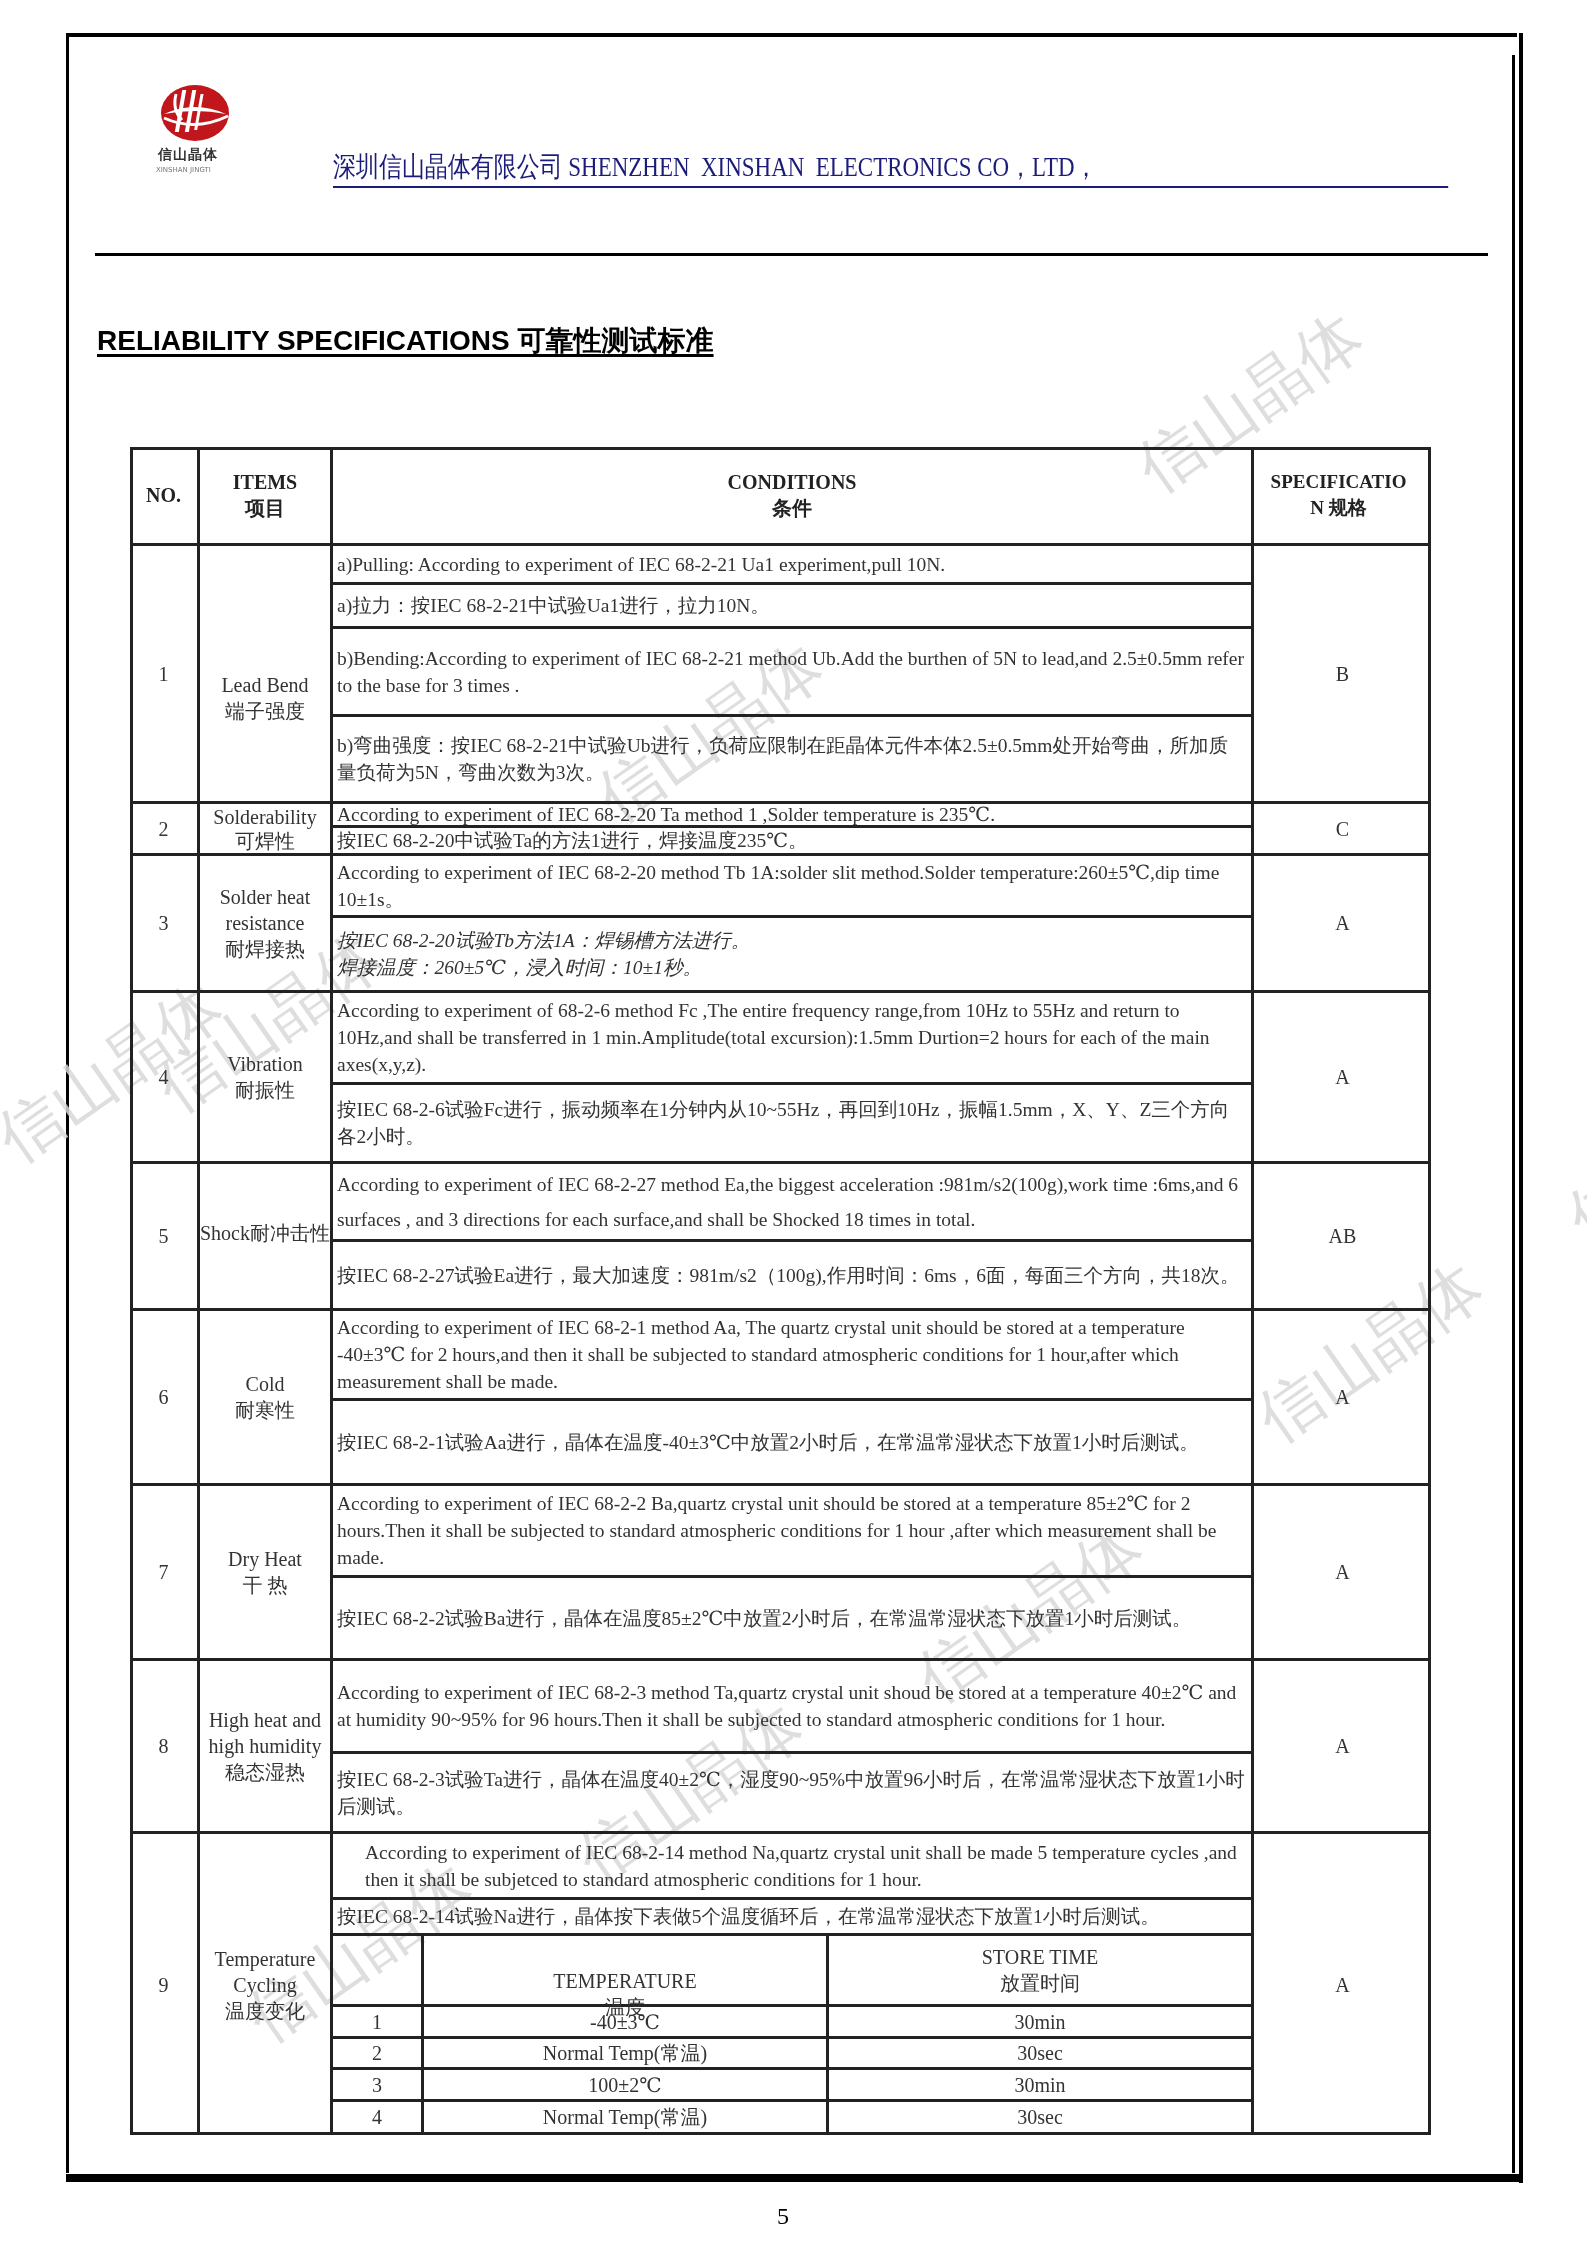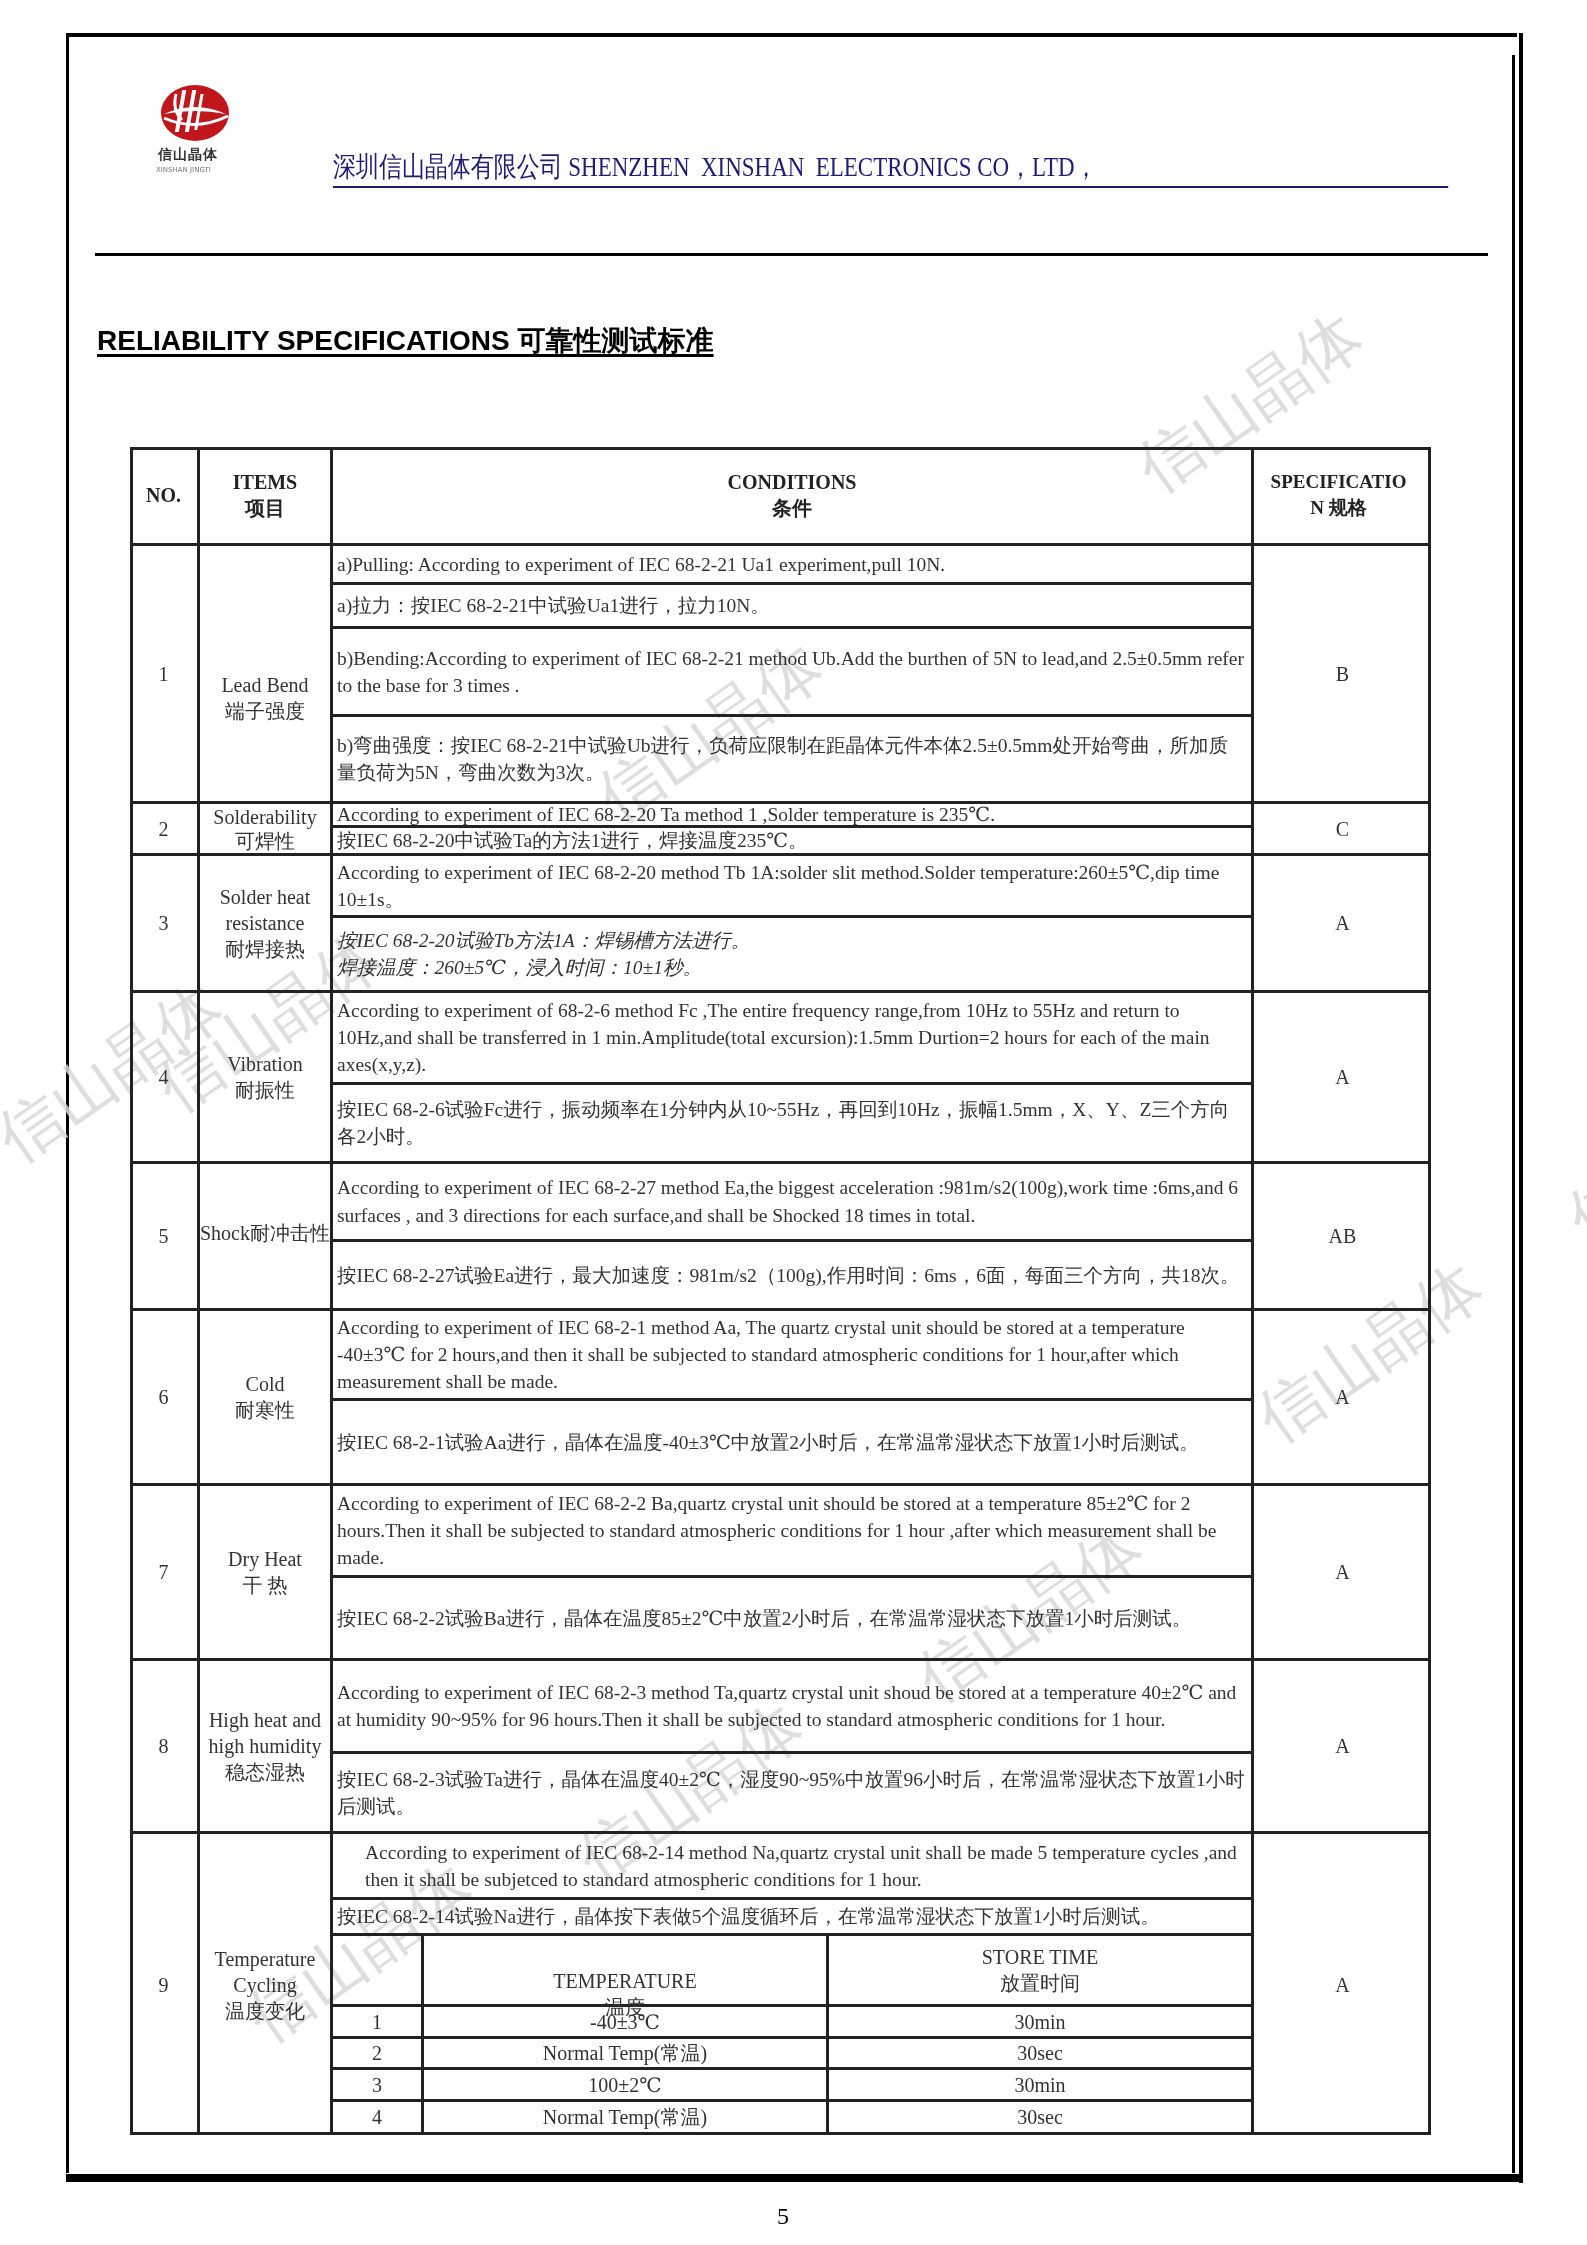--- a/index.html
+++ b/index.html
@@ -164,21 +164,21 @@
 </div>
 <div class="cond" style="left:333px;top:993px;width:927px;height:89px;">According to experiment of 68-2-6 method Fc ,The entire frequency range,from 10Hz to 55Hz and return to 10Hz,and shall be transferred in 1 min.Amplitude(total excursion):1.5mm Durtion=2 hours for each of the main axes(x,y,z).</div>
 <div class="cond" style="left:333px;top:1085px;width:918px;height:76px;">按IEC 68-2-6试验Fc进行，振动频率在1分钟内从10~55Hz，再回到10Hz，振幅1.5mm，X、Y、Z三个方向各2小时。</div>
 <div class="cell" style="left:1254px;top:993px;width:177px;height:168px;">A</div>
 
 <div class="cell" style="left:130px;top:1164px;width:67px;height:144px;">5</div>
 <div class="cell" style="left:200px;top:1164px;width:130px;height:138px;flex-direction:row;">
   <span>Shock</span>
   <span>耐冲击性</span>
 </div>
-<div class="cond" style="left:333px;top:1164px;width:918px;height:75px;line-height:28px;text-decoration:none;">According to experiment of IEC 68-2-27 method Ea,the biggest acceleration :981m/s2(100g),work time :6ms,and 6 surfaces , and 3 directions for each surface,and shall be Shocked 18 times in total.</div>
+<div class="cond" style="left:333px;top:1164px;width:918px;height:75px;line-height:35px;text-decoration:none;">According to experiment of IEC 68-2-27 method Ea,the biggest acceleration :981m/s2(100g),work time :6ms,and 6 surfaces , and 3 directions for each surface,and shall be Shocked 18 times in total.</div>
 <div class="cond" style="left:333px;top:1242px;width:918px;height:66px;text-align:right;">按IEC 68-2-27试验Ea进行，最大加速度：981m/s2（100g),作用时间：6ms，6面，每面三个方向，共18次。</div>
 <div class="cell" style="left:1254px;top:1164px;width:177px;height:144px;">AB</div>
 
 <div class="cell" style="left:130px;top:1311px;width:67px;height:172px;">6</div>
 <div class="cell" style="left:200px;top:1311px;width:130px;height:172px;flex-direction:column;">
   <span>Cold</span>
   <span>耐寒性</span>
 </div>
 <div class="cond" style="left:333px;top:1311px;width:918px;height:87px;">According to experiment of IEC 68-2-1 method Aa, The quartz crystal unit should be stored at a temperature -40±3℃ for 2 hours,and then it shall be subjected to standard atmospheric conditions for 1 hour,after which measurement shall be made.</div>
 <div class="cond" style="left:333px;top:1401px;width:918px;height:82px;">按IEC 68-2-1试验Aa进行，晶体在温度-40±3℃中放置2小时后，在常温常湿状态下放置1小时后测试。</div>

